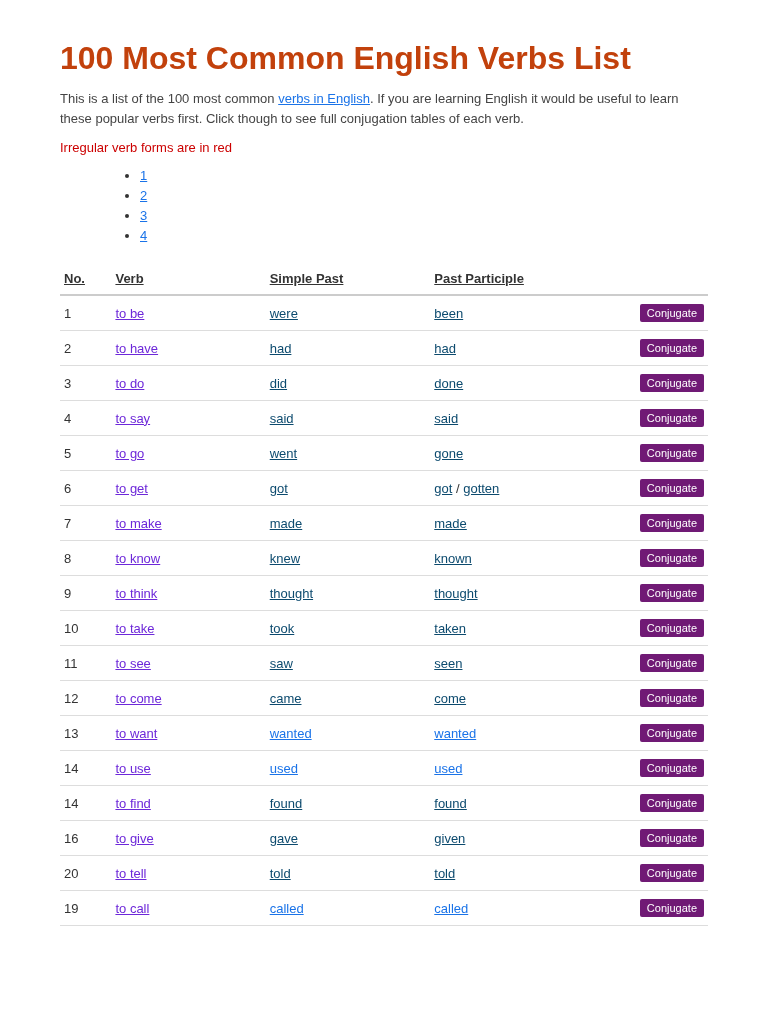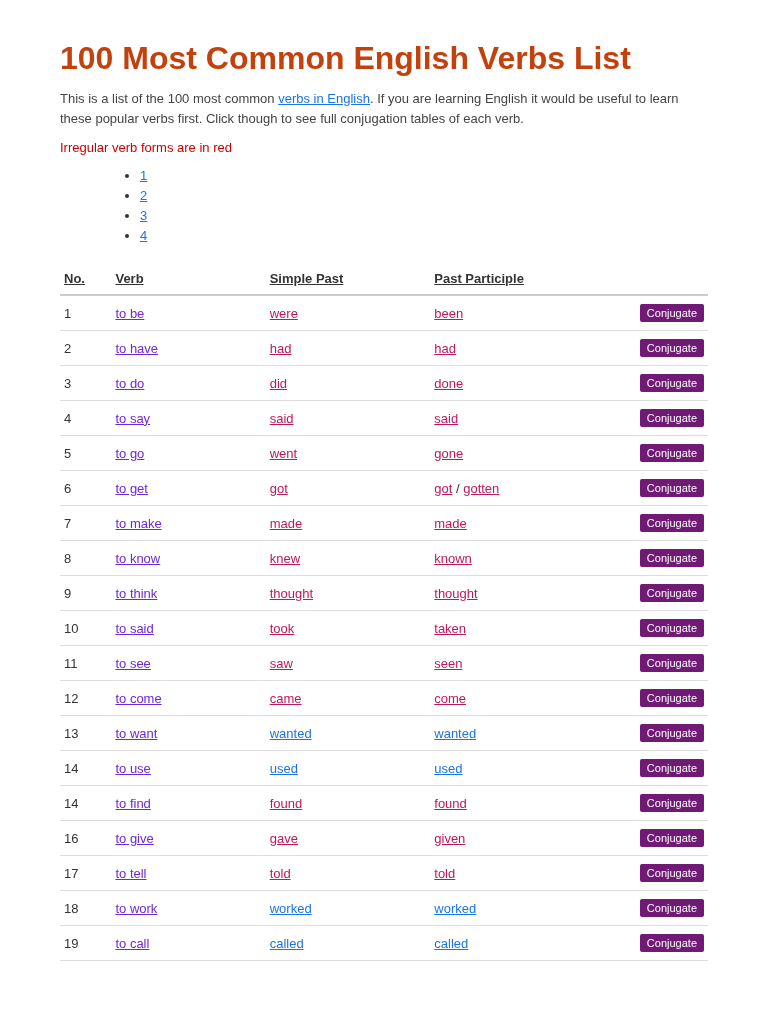--- a/index.html
+++ b/index.html
@@ -76,21 +76,21 @@
     tbody td {
       padding: 8px 4px;
       font-size: 13px;
       vertical-align: middle;
     }
     .verb-link {
       color: #6d28d9;
       cursor: pointer;
     }
     .irregular {
-      color: #be185d;
+      color: #0c4a6e;
       cursor: pointer;
     }
     .regular {
       color: #1a73e8;
       text-decoration: underline;
       cursor: pointer;
     }
     .conjugate-btn {
       background-color: #701a75;
       color: #fff;
@@ -191,21 +191,21 @@
       </tr>
       <tr>
         <td class="no-col">9</td>
         <td><a href="#" class="verb-link">to think</a></td>
         <td><a href="#" class="irregular">thought</a></td>
         <td><a href="#" class="irregular">thought</a></td>
         <td style="text-align: right;"><button class="conjugate-btn">Conjugate</button></td>
       </tr>
       <tr>
         <td class="no-col">10</td>
-        <td><a href="#" class="verb-link">to said</a></td>
+        <td><a href="#" class="verb-link">to take</a></td>
         <td><a href="#" class="irregular">took</a></td>
         <td><a href="#" class="irregular">taken</a></td>
         <td style="text-align: right;"><button class="conjugate-btn">Conjugate</button></td>
       </tr>
       <tr>
         <td class="no-col">11</td>
         <td><a href="#" class="verb-link">to see</a></td>
         <td><a href="#" class="irregular">saw</a></td>
         <td><a href="#" class="irregular">seen</a></td>
         <td style="text-align: right;"><button class="conjugate-btn">Conjugate</button></td>
@@ -239,31 +239,24 @@
         <td style="text-align: right;"><button class="conjugate-btn">Conjugate</button></td>
       </tr>
       <tr>
         <td class="no-col">16</td>
         <td><a href="#" class="verb-link">to give</a></td>
         <td><a href="#" class="irregular">gave</a></td>
         <td><a href="#" class="irregular">given</a></td>
         <td style="text-align: right;"><button class="conjugate-btn">Conjugate</button></td>
       </tr>
       <tr>
-        <td class="no-col">17</td>
+        <td class="no-col">20</td>
         <td><a href="#" class="verb-link">to tell</a></td>
         <td><a href="#" class="irregular">told</a></td>
         <td><a href="#" class="irregular">told</a></td>
-        <td style="text-align: right;"><button class="conjugate-btn">Conjugate</button></td>
-      </tr>
-      <tr>
-        <td class="no-col">18</td>
-        <td><a href="#" class="verb-link">to work</a></td>
-        <td><a href="#" class="regular">worked</a></td>
-        <td><a href="#" class="regular">worked</a></td>
         <td style="text-align: right;"><button class="conjugate-btn">Conjugate</button></td>
       </tr>
       <tr>
         <td class="no-col">19</td>
         <td><a href="#" class="verb-link">to call</a></td>
         <td><a href="#" class="regular">called</a></td>
         <td><a href="#" class="regular">called</a></td>
         <td style="text-align: right;"><button class="conjugate-btn">Conjugate</button></td>
       </tr>
     </tbody>

